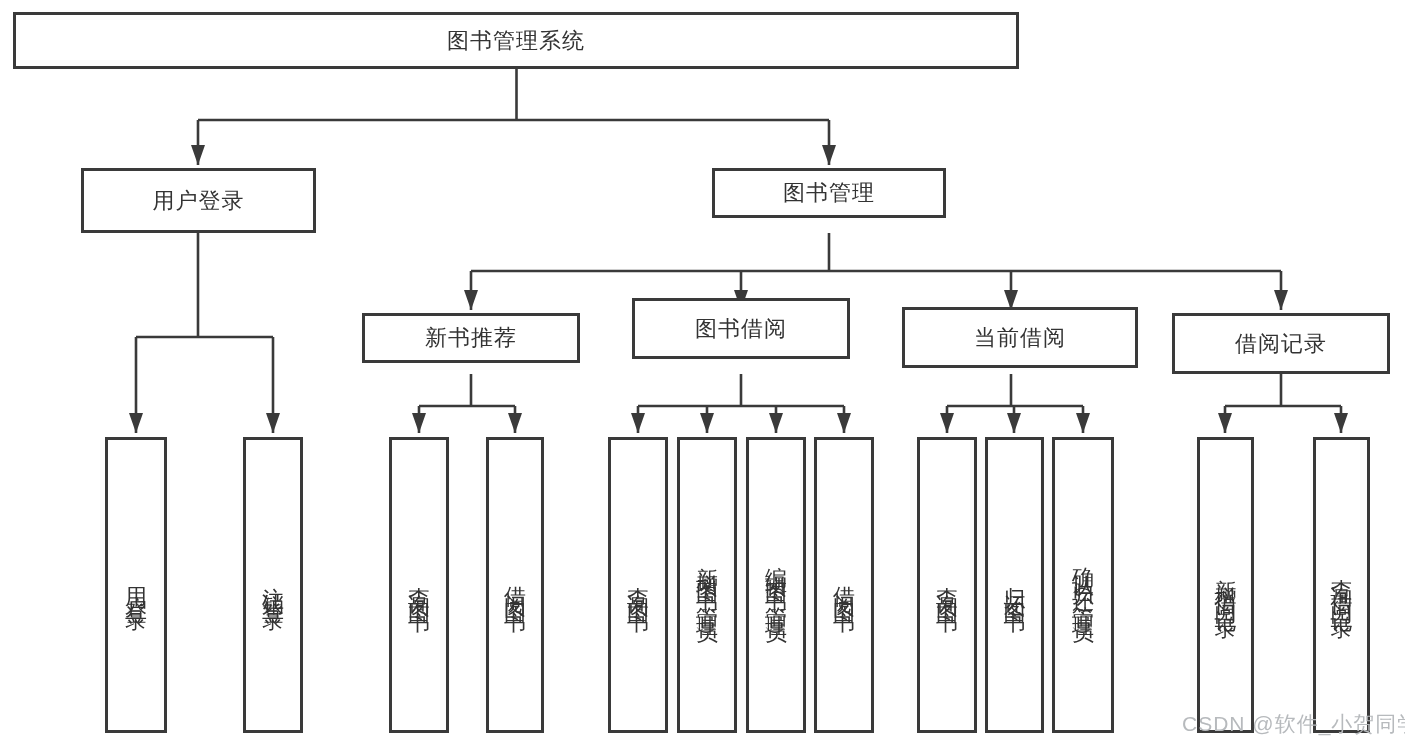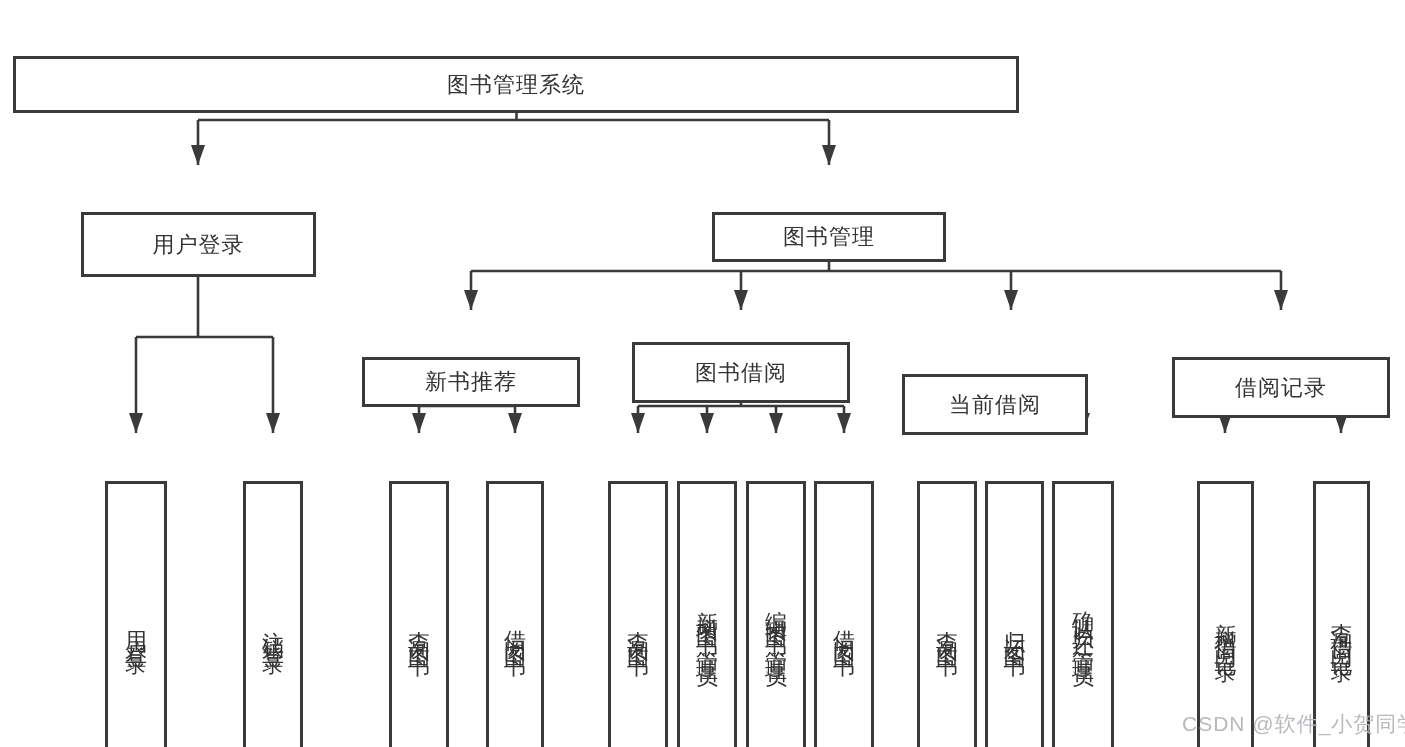--- a/index.html
+++ b/index.html
@@ -30,21 +30,20 @@
   .node{
     position:absolute;
     box-sizing:border-box;
     background:var(--box-bg);
     border:3px solid var(--line-color);
     display:flex;
     align-items:center;
     justify-content:center;
     color:var(--text-color);
     z-index:2;
-    margin-top:44px;
   }
   .node.h span{
     font-size:22px;
     letter-spacing:1px;
     white-space:nowrap;
   }
   .node.v span{
     writing-mode:vertical-rl;
     text-orientation:mixed;
     font-size:22px;
@@ -117,21 +116,21 @@
   <div class="node h" style="left:712px;top:168px;width:234px;height:50px">
     <span>图书管理</span>
   </div>
 
   <div class="node h" style="left:362px;top:313px;width:218px;height:50px">
     <span>新书推荐</span>
   </div>
   <div class="node h" style="left:632px;top:298px;width:218px;height:61px">
     <span>图书借阅</span>
   </div>
-  <div class="node h" style="left:902px;top:330px;width:186px;height:61px">
+  <div class="node h" style="left:902px;top:307px;width:236px;height:61px">
     <span>当前借阅</span>
   </div>
   <div class="node h" style="left:1172px;top:313px;width:218px;height:61px">
     <span>借阅记录</span>
   </div>
 
   <div class="node v" style="left:105px;top:437px;width:62px;height:296px">
     <span>用户登录</span>
   </div>
   <div class="node v" style="left:243px;top:437px;width:60px;height:296px">

